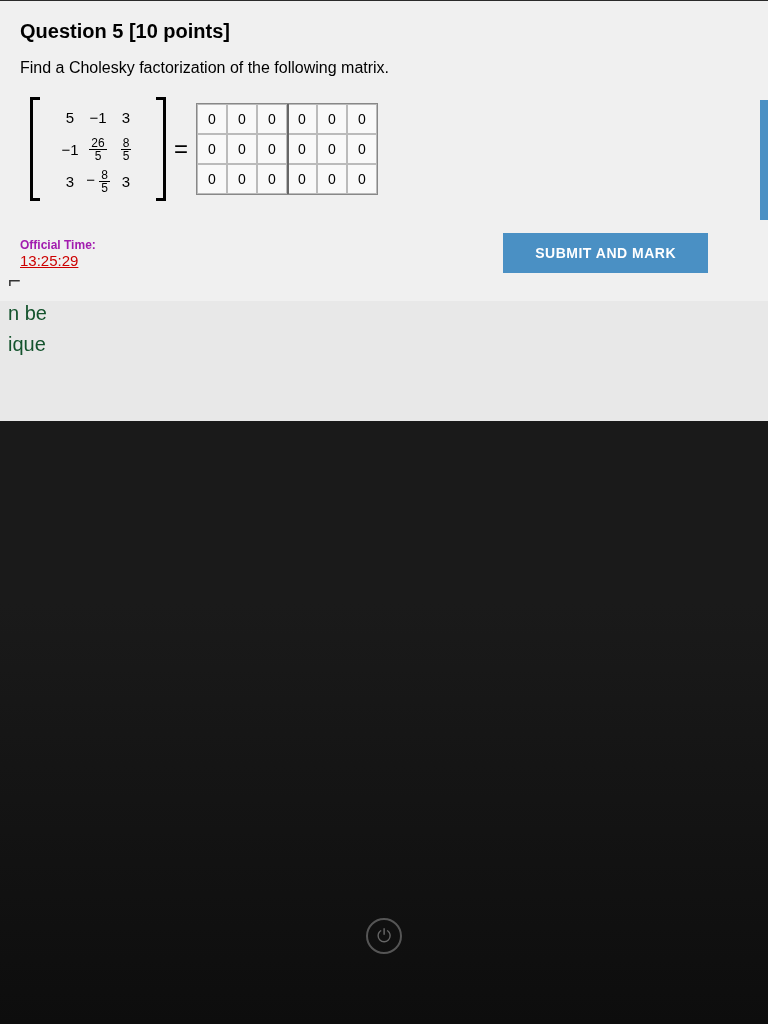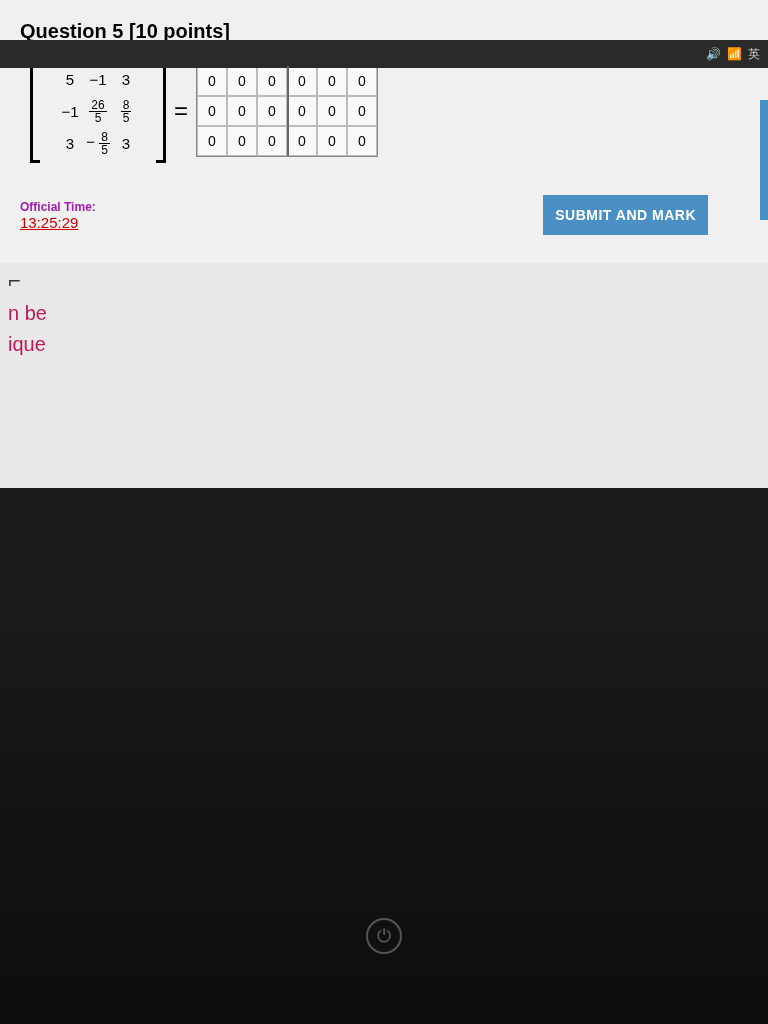--- a/index.html
+++ b/index.html
@@ -7,21 +7,21 @@
     body {
       width: 768px;
       height: 1024px;
       background: #1a1a1a;
       font-family: Arial, sans-serif;
       overflow: hidden;
     }
 
     .screen {
       width: 768px;
-      height: 488px;
+      height: 421px;
       background: #e8e8e8;
       position: relative;
     }
 
     .content-area {
       padding: 20px 60px 20px 20px;
       background: #f0f0f0;
     }
 
     .question-title {
@@ -106,40 +106,40 @@
     .official-time-value {
       font-size: 15px;
       color: #cc0000;
       text-decoration: underline;
     }
 
     .submit-btn {
       background: #4a90c4;
       color: #fff;
       border: none;
-      padding: 12px 12px;
+      padding: 12px 32px;
       font-size: 14px;
       font-weight: bold;
       letter-spacing: 0.5px;
       cursor: pointer;
       text-transform: uppercase;
     }
 
     .sidebar-left {
       position: absolute;
       left: 0;
       top: 260px;
       font-size: 18px;
       color: #333;
       padding: 8px;
     }
 
     .sidebar-text {
       font-size: 20px;
-      color: #be185d;
+      color: #14532d;
       margin-top: 8px;
     }
 
     .taskbar {
       position: absolute;
       bottom: 420px;
       left: 0;
       right: 0;
       height: 28px;
       background: #2a2a2a;
@@ -221,20 +221,21 @@
 <body>
 
 <div class="screen">
 
   <div class="blue-accent"></div>
 
   <div class="content-area">
 
     <div class="question-title">Question 5 [10 points]</div>
 
+    <div class="question-text">Find a Cholesky factorization of the following matrix.</div>
 
     <div class="matrix-equation">
 
       <div style="position:relative; display:inline-block; padding: 0 14px;">
 
         <div style="position:absolute;left:0;top:0;bottom:0;width:10px;border-left:3px solid #000;border-top:3px solid #000;border-bottom:3px solid #000;"></div>
 
         <div style="position:absolute;right:0;top:0;bottom:0;width:10px;border-right:3px solid #000;border-top:3px solid #000;border-bottom:3px solid #000;"></div>
 
         <div class="matrix-rows">

